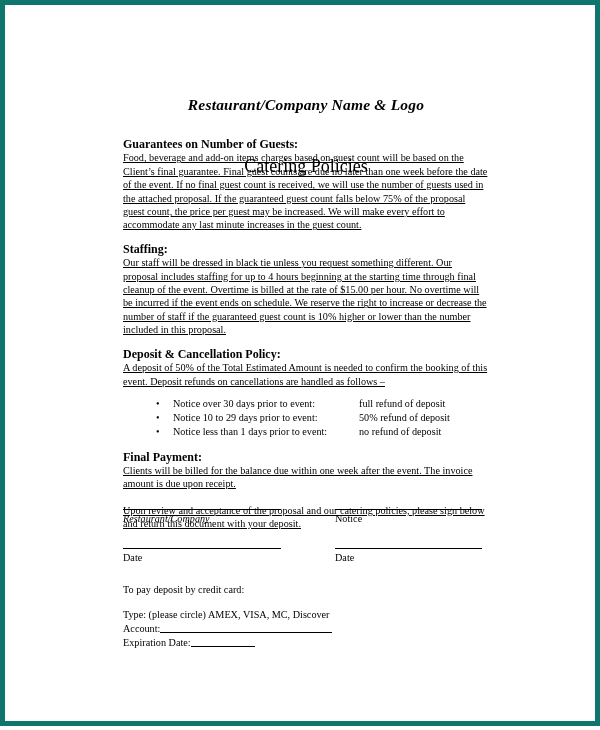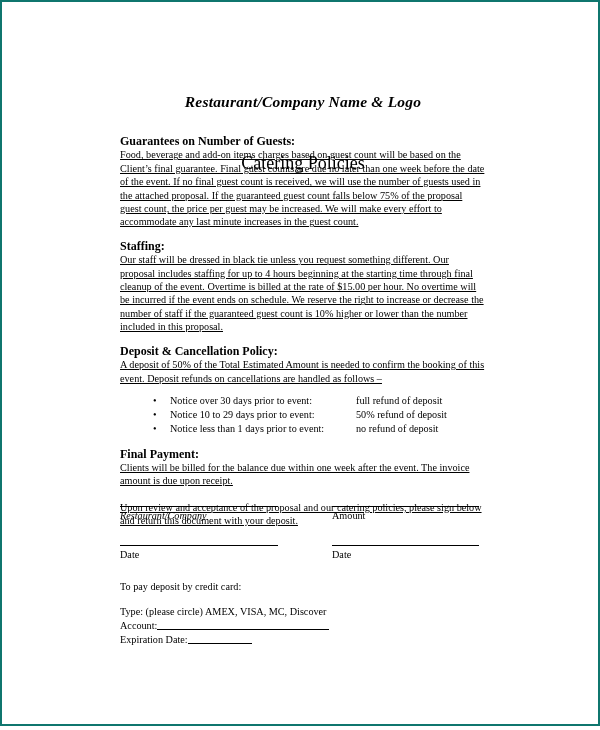--- a/index.html
+++ b/index.html
@@ -14,21 +14,21 @@
     color: #000000;
     -webkit-font-smoothing: antialiased;
   }
 
   .page {
     position: relative;
     box-sizing: border-box;
     width: 600px;
     height: 726px;
     background: #ffffff;
-    border: 2px solid #0f766e;
+    border: 5px solid #0f766e;
     overflow: hidden;
   }
 
   .sheet {
     position: absolute;
     left: 118px;
     top: 0;
     width: 366px;
   }
 
@@ -211,21 +211,21 @@
 
     <div class="sig-block">
 
       <div class="sig-row">
         <div class="sig-col left">
           <div class="sig-rule"></div>
           <div class="sig-label italic">Restaurant/Company</div>
         </div>
         <div class="sig-col right">
           <div class="sig-rule"></div>
-          <div class="sig-label">Amount</div>
+          <div class="sig-label">Notice</div>
         </div>
       </div>
 
       <div class="sig-row">
         <div class="sig-col left">
           <div class="sig-rule"></div>
           <div class="sig-label">Date</div>
         </div>
         <div class="sig-col right">
           <div class="sig-rule"></div>

